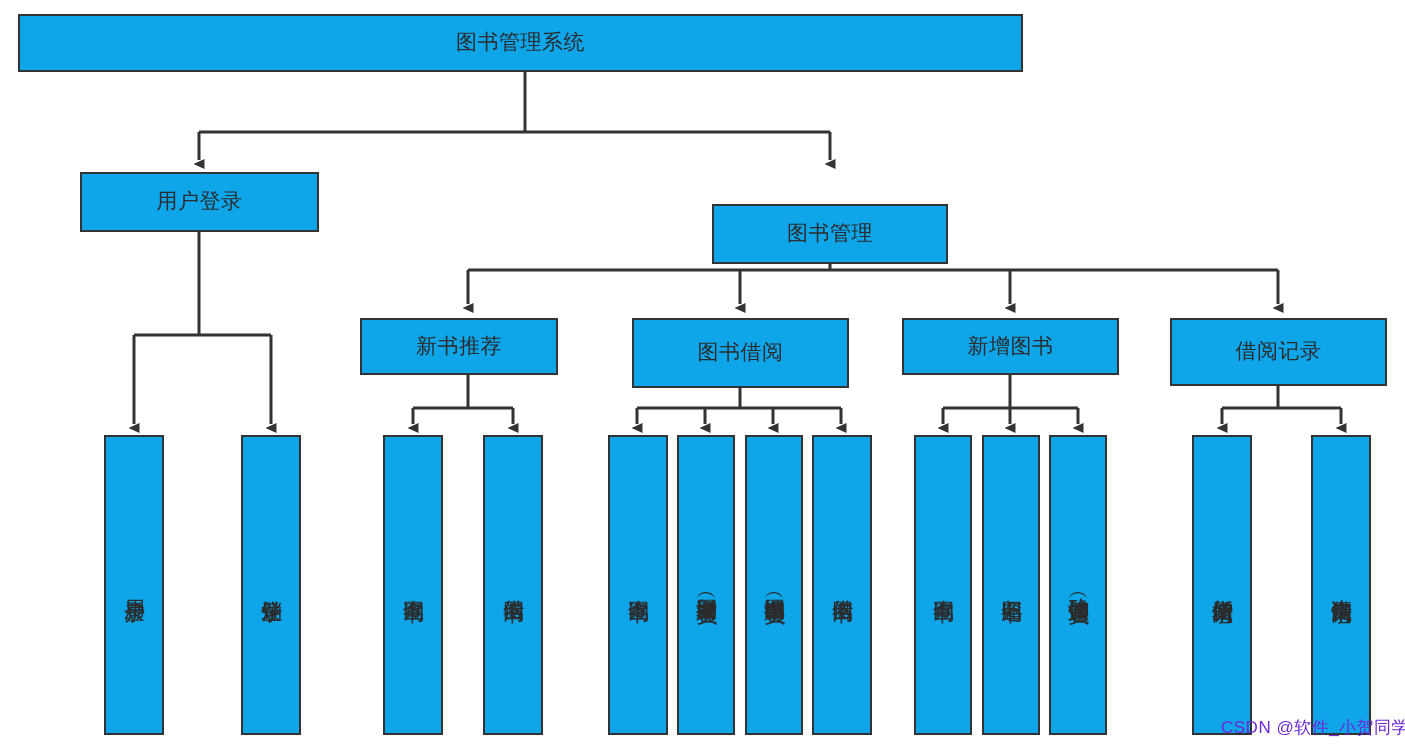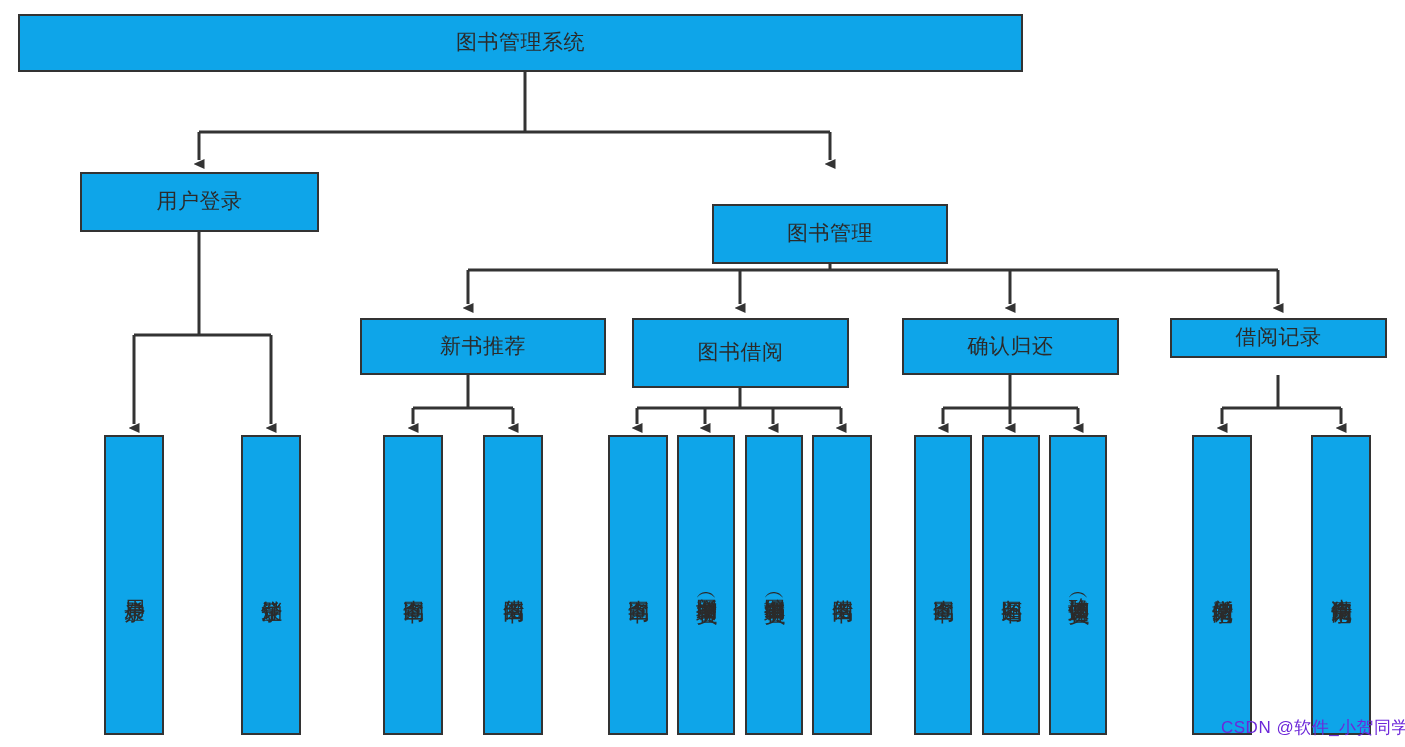--- a/index.html
+++ b/index.html
@@ -126,30 +126,30 @@
     <span>图书管理系统</span>
   </div>
 
   <div class="node horiz" style="left:80px; top:172px; width:239px; height:60px;">
     <span>用户登录</span>
   </div>
   <div class="node horiz" style="left:712px; top:172px; width:236px; height:60px;margin-top:32px;">
     <span>图书管理</span>
   </div>
 
-  <div class="node horiz" style="left:360px; top:318px; width:246px; height:57px;">
+  <div class="node horiz" style="left:360px; top:318px; width:198px; height:57px;">
     <span>新书推荐</span>
   </div>
   <div class="node horiz" style="left:632px; top:318px; width:217px; height:70px;font-family:Liberation Serif, serif;">
     <span>图书借阅</span>
   </div>
   <div class="node horiz" style="left:902px; top:318px; width:217px; height:57px;">
-    <span>确认归还</span>
+    <span>新增图书</span>
   </div>
-  <div class="node horiz" style="left:1170px; top:318px; width:217px; height:40px;">
+  <div class="node horiz" style="left:1170px; top:318px; width:217px; height:68px;">
     <span>借阅记录</span>
   </div>
 
   <div class="node vert" style="left:104px; top:435px; width:60px; height:300px;">
     <span class="vlabel">用户登录</span>
   </div>
   <div class="node vert" style="left:241px; top:435px; width:60px; height:300px;">
     <span class="vlabel">注销登录</span>
   </div>
 

